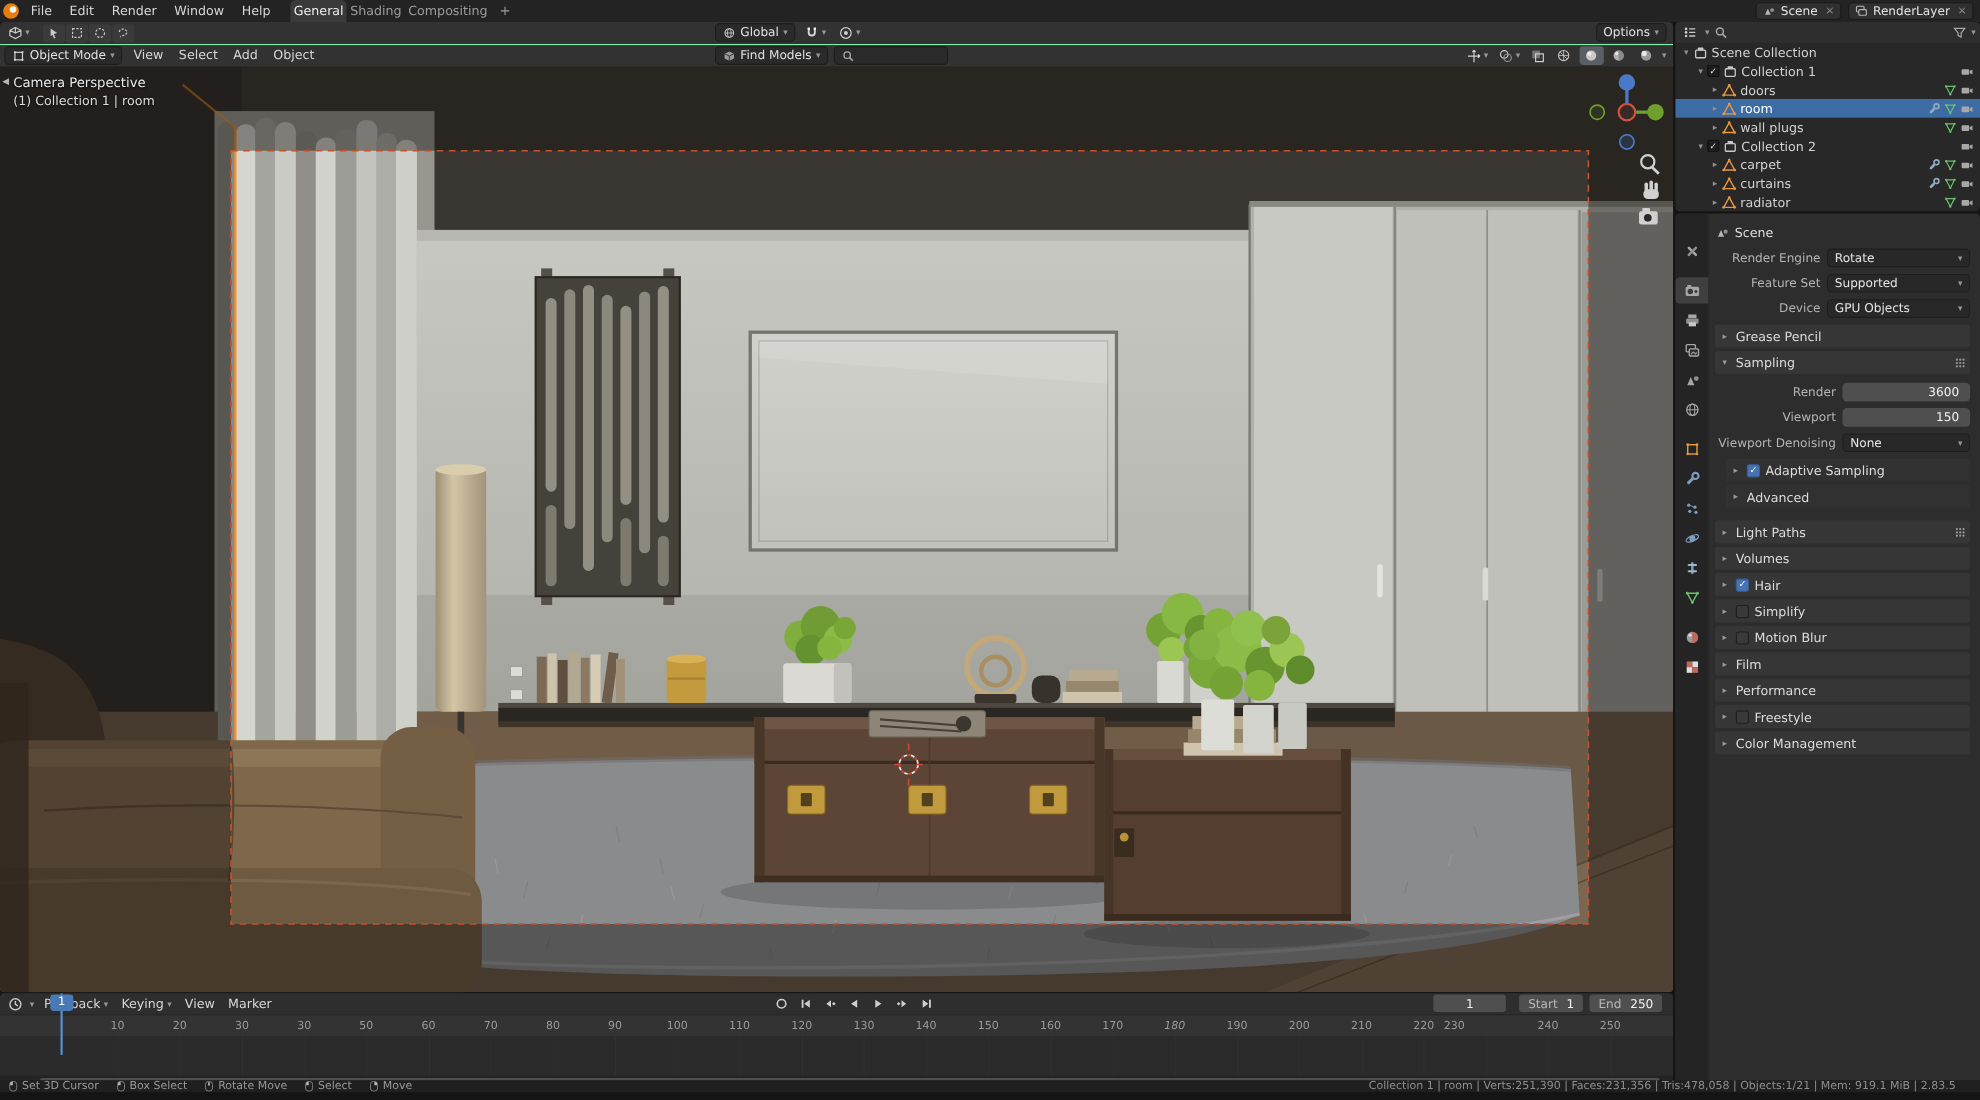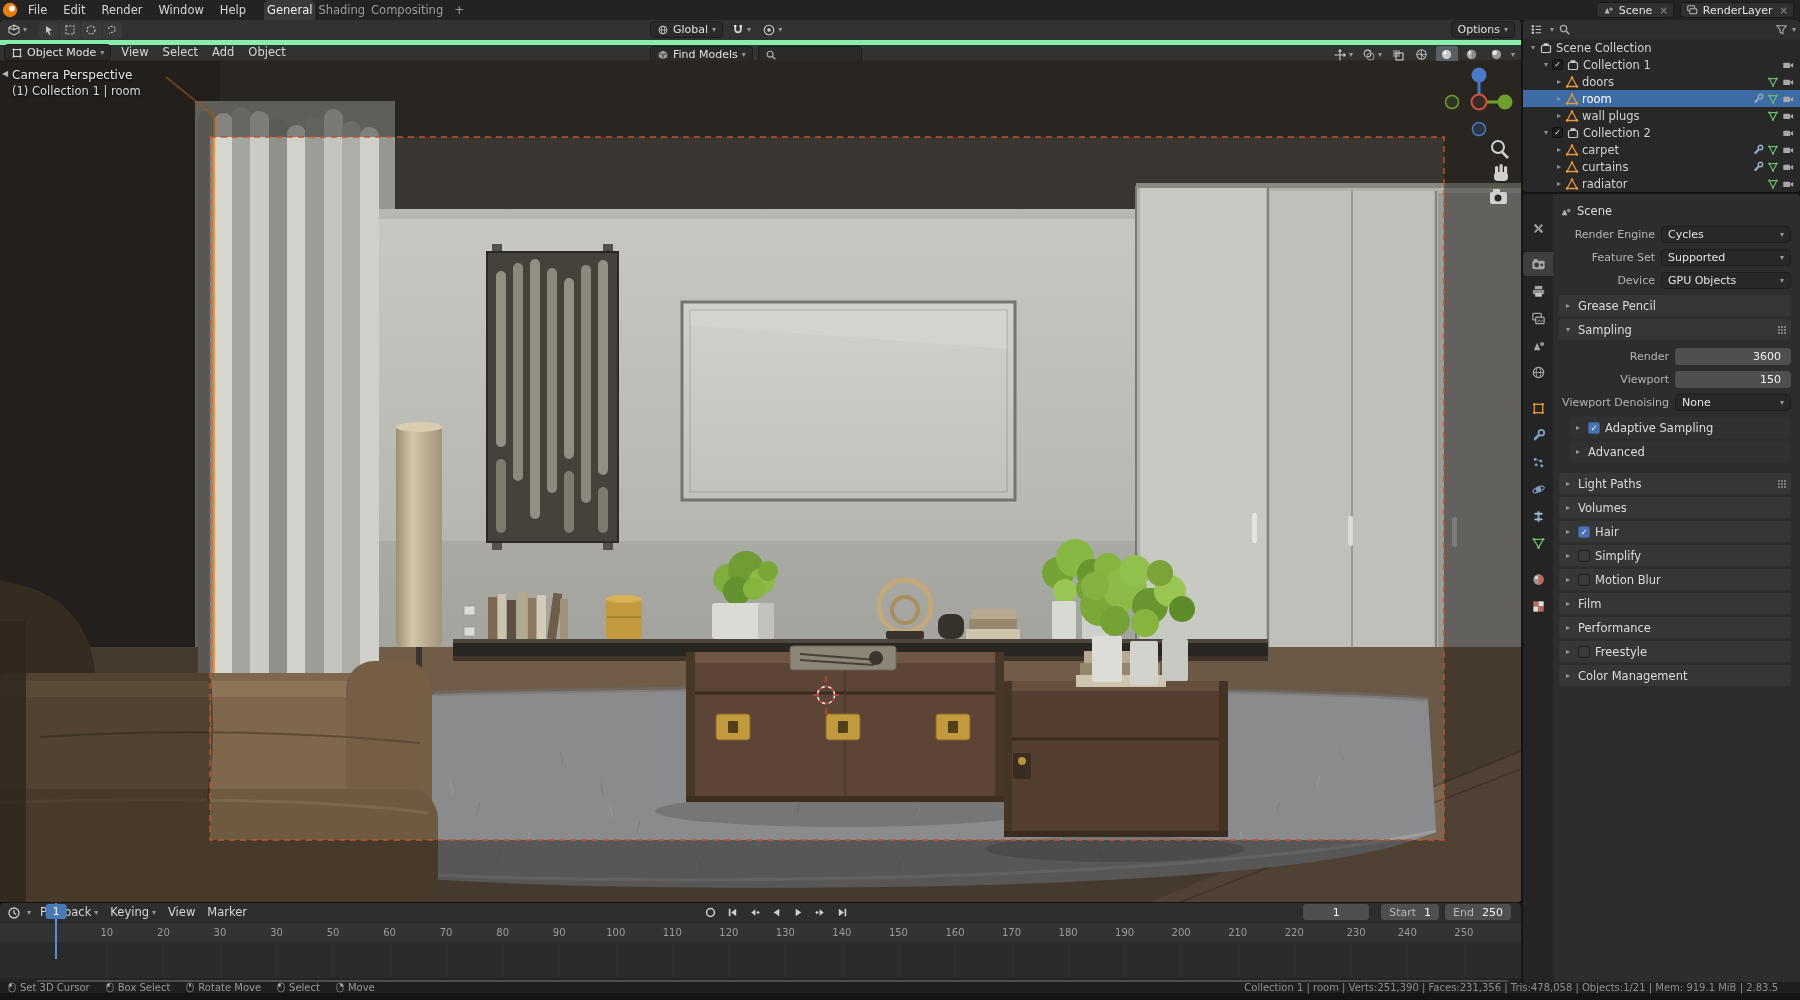--- a/index.html
+++ b/index.html
@@ -18,21 +18,21 @@
 .ws-tab.active{background:#3a3a3a;color:#eee;border-radius:5px 5px 0 0}
 .ws-add{padding:0 8px;color:#9c9c9c;font-size:12px}
 .tb-right{margin-left:auto;display:flex;align-items:center;gap:6px;padding-right:6px}
 .selector{display:flex;align-items:center;gap:5px;background:#303030;border:1px solid #1a1a1a;border-radius:4px;height:16px;padding:0 5px;color:#e2e2e2;font-size:11px}
 .selector .x{color:#8d8d8d;font-size:10px;padding-left:2px}
 .selector .icn svg{width:12px;height:12px}
 
 
 .viewport{position:absolute;left:0;top:20px;width:1521px;height:882px;background:#2c2925;border-radius:4px;overflow:hidden}
 .vp-header,.vp-toolbar{position:relative;width:100%;height:20px;background:#323232;display:flex;align-items:center;padding:0 4px;gap:3px}
-.vp-toolbar{border-top:5px solid #86efac}
+.vp-toolbar{border-top:1px solid #86efac}
 .hbtn{display:flex;align-items:center;gap:2px;padding:0 3px;height:17px;border-radius:3px;color:#cfcfcf}
 .hbtn svg{width:14px;height:14px}
 .chev{color:#969696;font-size:8px;line-height:1}
 .dd{display:flex;align-items:center;gap:4px;background:#2a2a2a;border:1px solid #1d1d1d;border-radius:4px;height:17px;padding:0 6px;color:#e0e0e0;font-size:11px}
 .dd .icn svg{width:12px;height:12px}
 .vp-center{position:absolute;left:650px;top:1px;display:flex;gap:5px;align-items:center}
 .vp-right{position:absolute;right:6px;top:1px;display:flex;gap:3px;align-items:center}
 .vpmenu{padding:0 7px;line-height:19px;color:#d6d6d6;font-size:11.5px}
 .toggle4{display:flex;gap:1px;margin-left:6px}
 .tgl{width:20px;height:17px;background:#3a3a3a;border-radius:3px;display:flex;align-items:center;justify-content:center}
@@ -1008,21 +1008,21 @@
                 <path d="M3 11 L6 4.5 L9 11 Z" fill="#b5b5b5"></path>
                 <circle cx="10.5" cy="6" r="2" fill="#8f8f8f"></circle>
               </svg>
             </span>
           <span>Scene</span>
         </div>
         <div id="prop-fields">
             <div class="prow">
               <div class="plabel">Render Engine</div>
               <div class="propdd">
-                <span class="pval">Cycles</span>
+                <span class="pval">Rotate</span>
                 <span class="chev">▾</span>
               </div>
             </div>
             <div class="prow">
               <div class="plabel">Feature Set</div>
               <div class="propdd">
                 <span class="pval">Supported</span>
                 <span class="chev">▾</span>
               </div>
             </div>
@@ -1241,26 +1241,26 @@
         <span class="tick" style="left: 502.666px;">80</span>
         <span class="tick" style="left: 559.206px;">90</span>
         <span class="tick" style="left: 615.746px;">100</span>
         <span class="tick" style="left: 672.286px;">110</span>
         <span class="tick" style="left: 728.826px;">120</span>
         <span class="tick" style="left: 785.366px;">130</span>
         <span class="tick" style="left: 841.906px;">140</span>
         <span class="tick" style="left: 898.446px;">150</span>
         <span class="tick" style="left: 954.986px;">160</span>
         <span class="tick" style="left: 1011.53px;">170</span>
-        <span class="tick" style="left: 1068.07px;">180</span>
+        <span class="tick" style="left: 1068.07px; font-style: italic;">180</span>
         <span class="tick" style="left: 1124.61px;">190</span>
         <span class="tick" style="left: 1181.15px;">200</span>
         <span class="tick" style="left: 1237.69px;">210</span>
         <span class="tick" style="left: 1294.23px;">220</span>
-        <span class="tick" style="left: 1356px;">230</span>
+        <span class="tick" style="left: 1322px;">230</span>
         <span class="tick" style="left: 1407.31px;">240</span>
         <span class="tick" style="left: 1463.85px;">250</span>
       </div>
     <div class="tl-tracks" id="tl-tracks">
         <div class="gridline" style="left: 106.886px;"></div>
         <div class="gridline" style="left: 163.426px;"></div>
         <div class="gridline" style="left: 219.966px;"></div>
         <div class="gridline" style="left: 276.506px;"></div>
         <div class="gridline" style="left: 333.046px;"></div>
         <div class="gridline" style="left: 389.586px;"></div>

